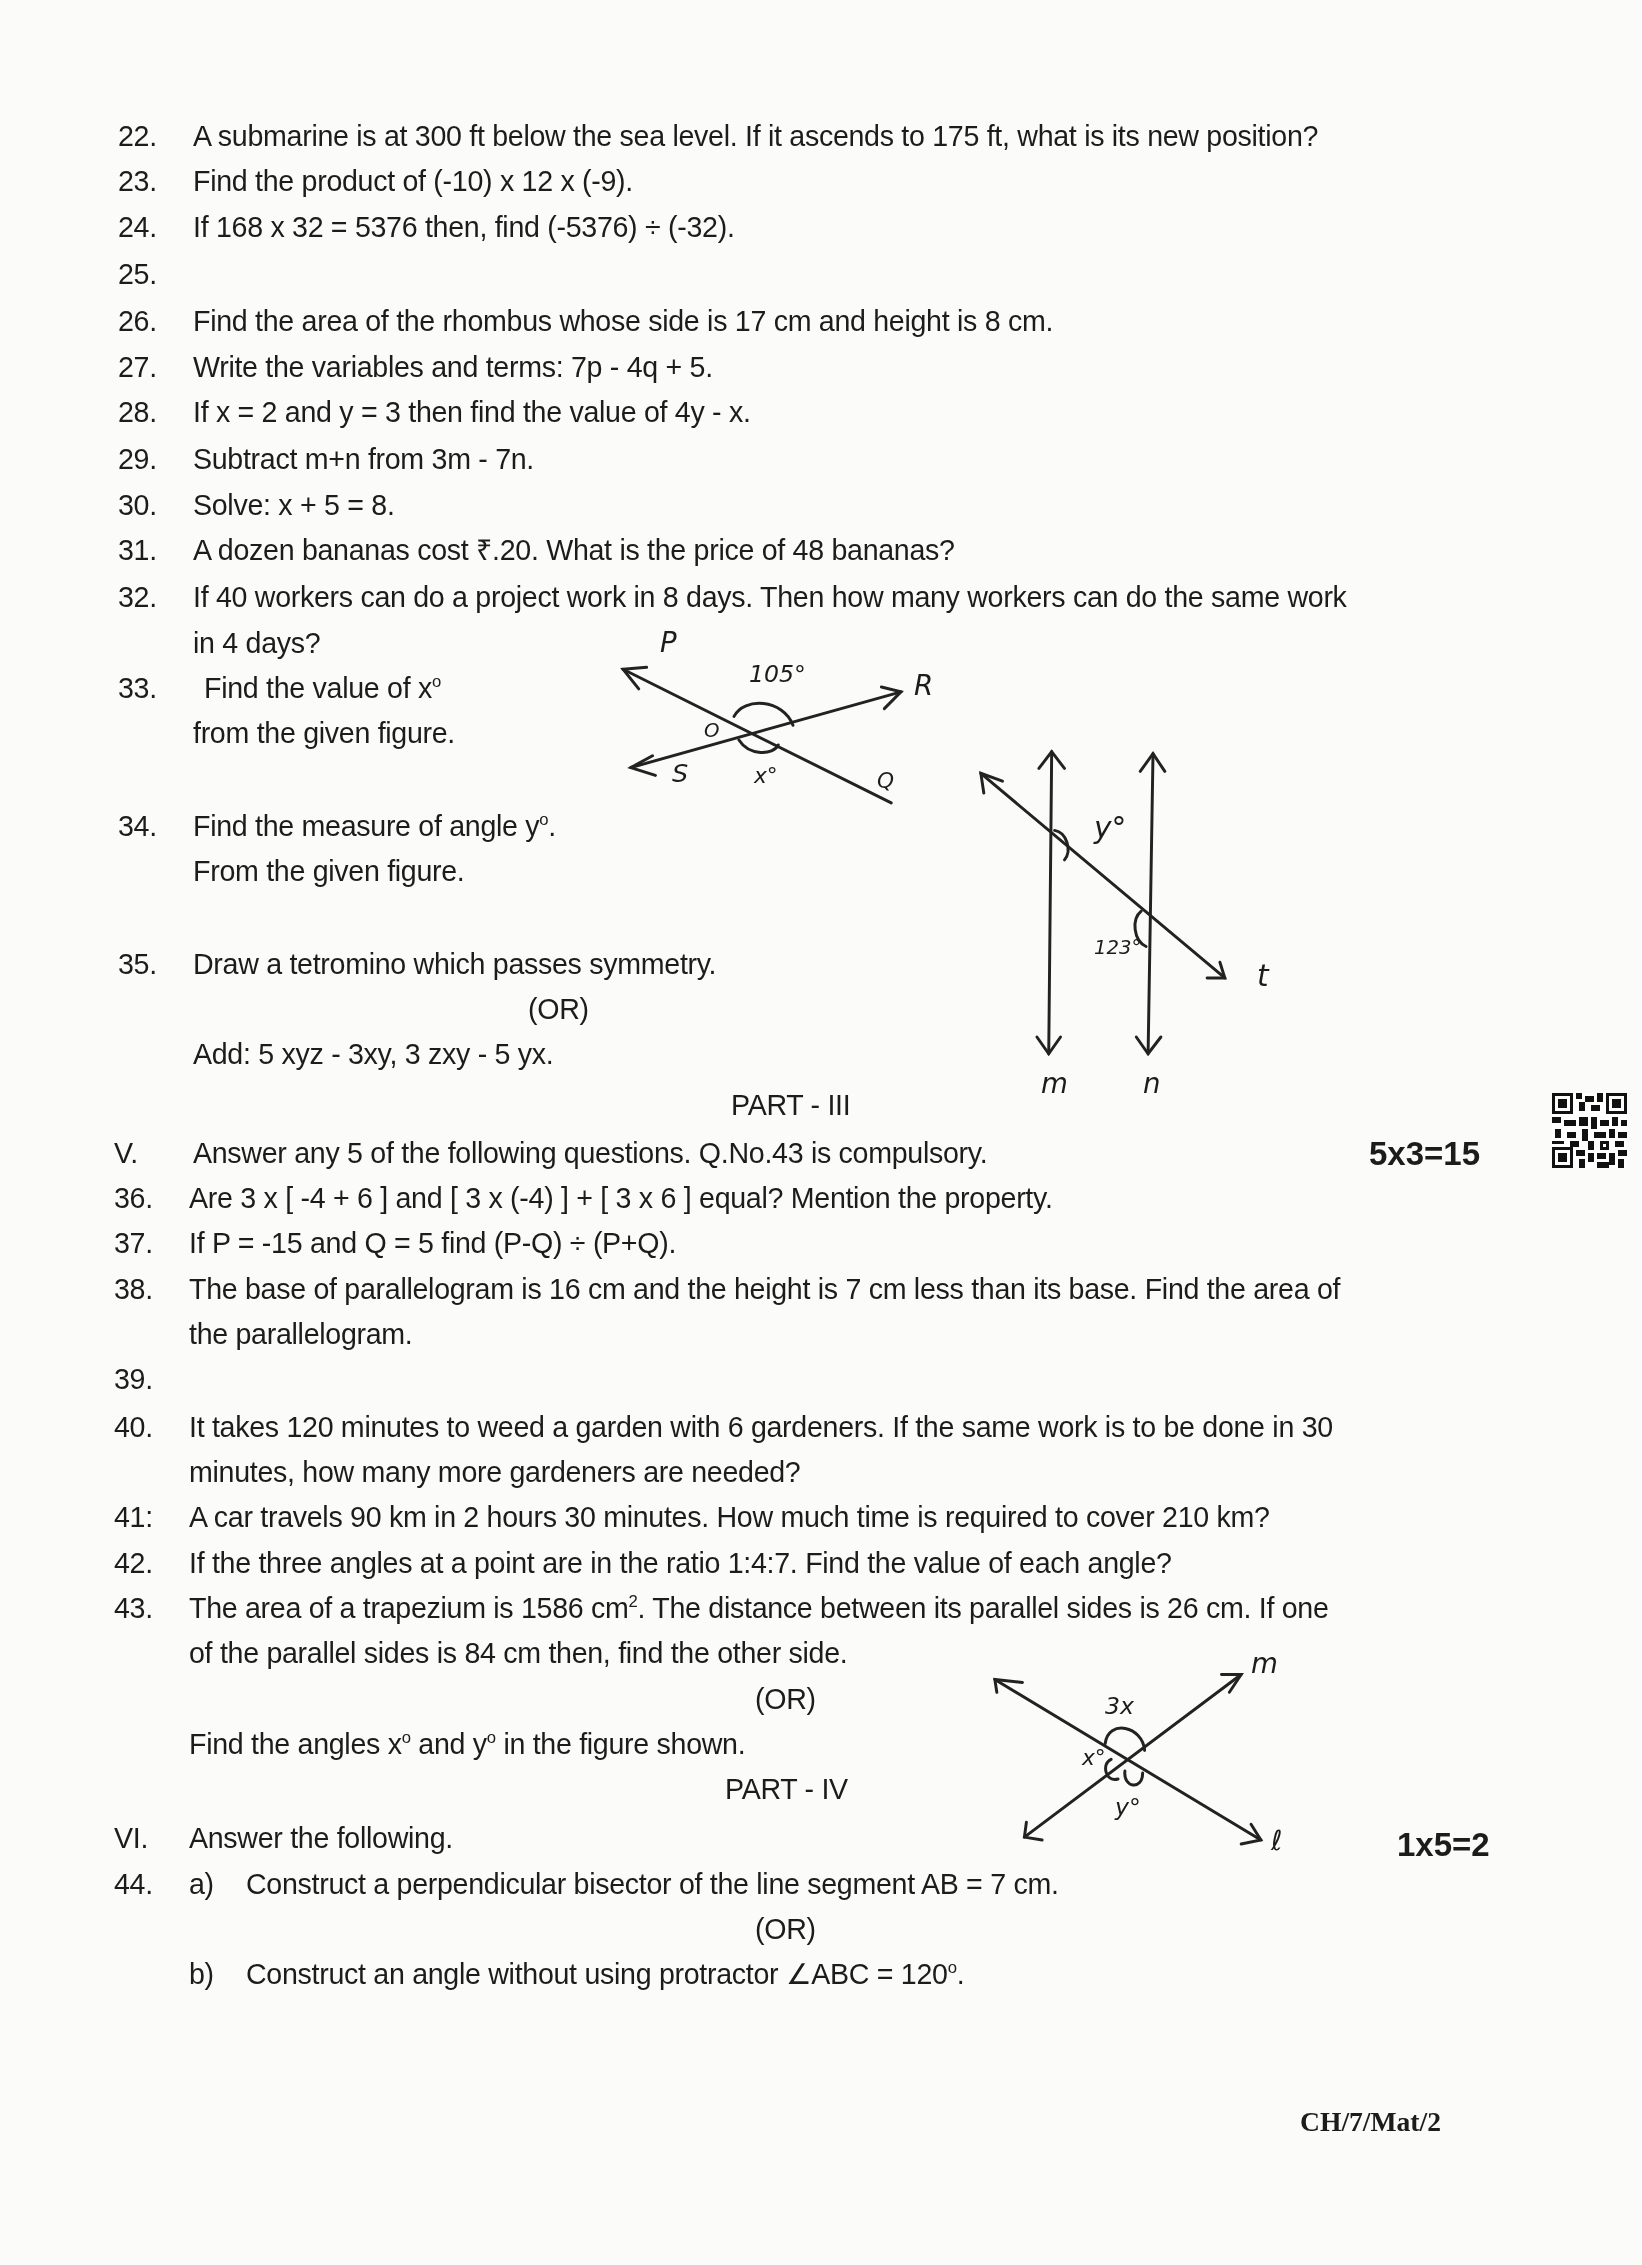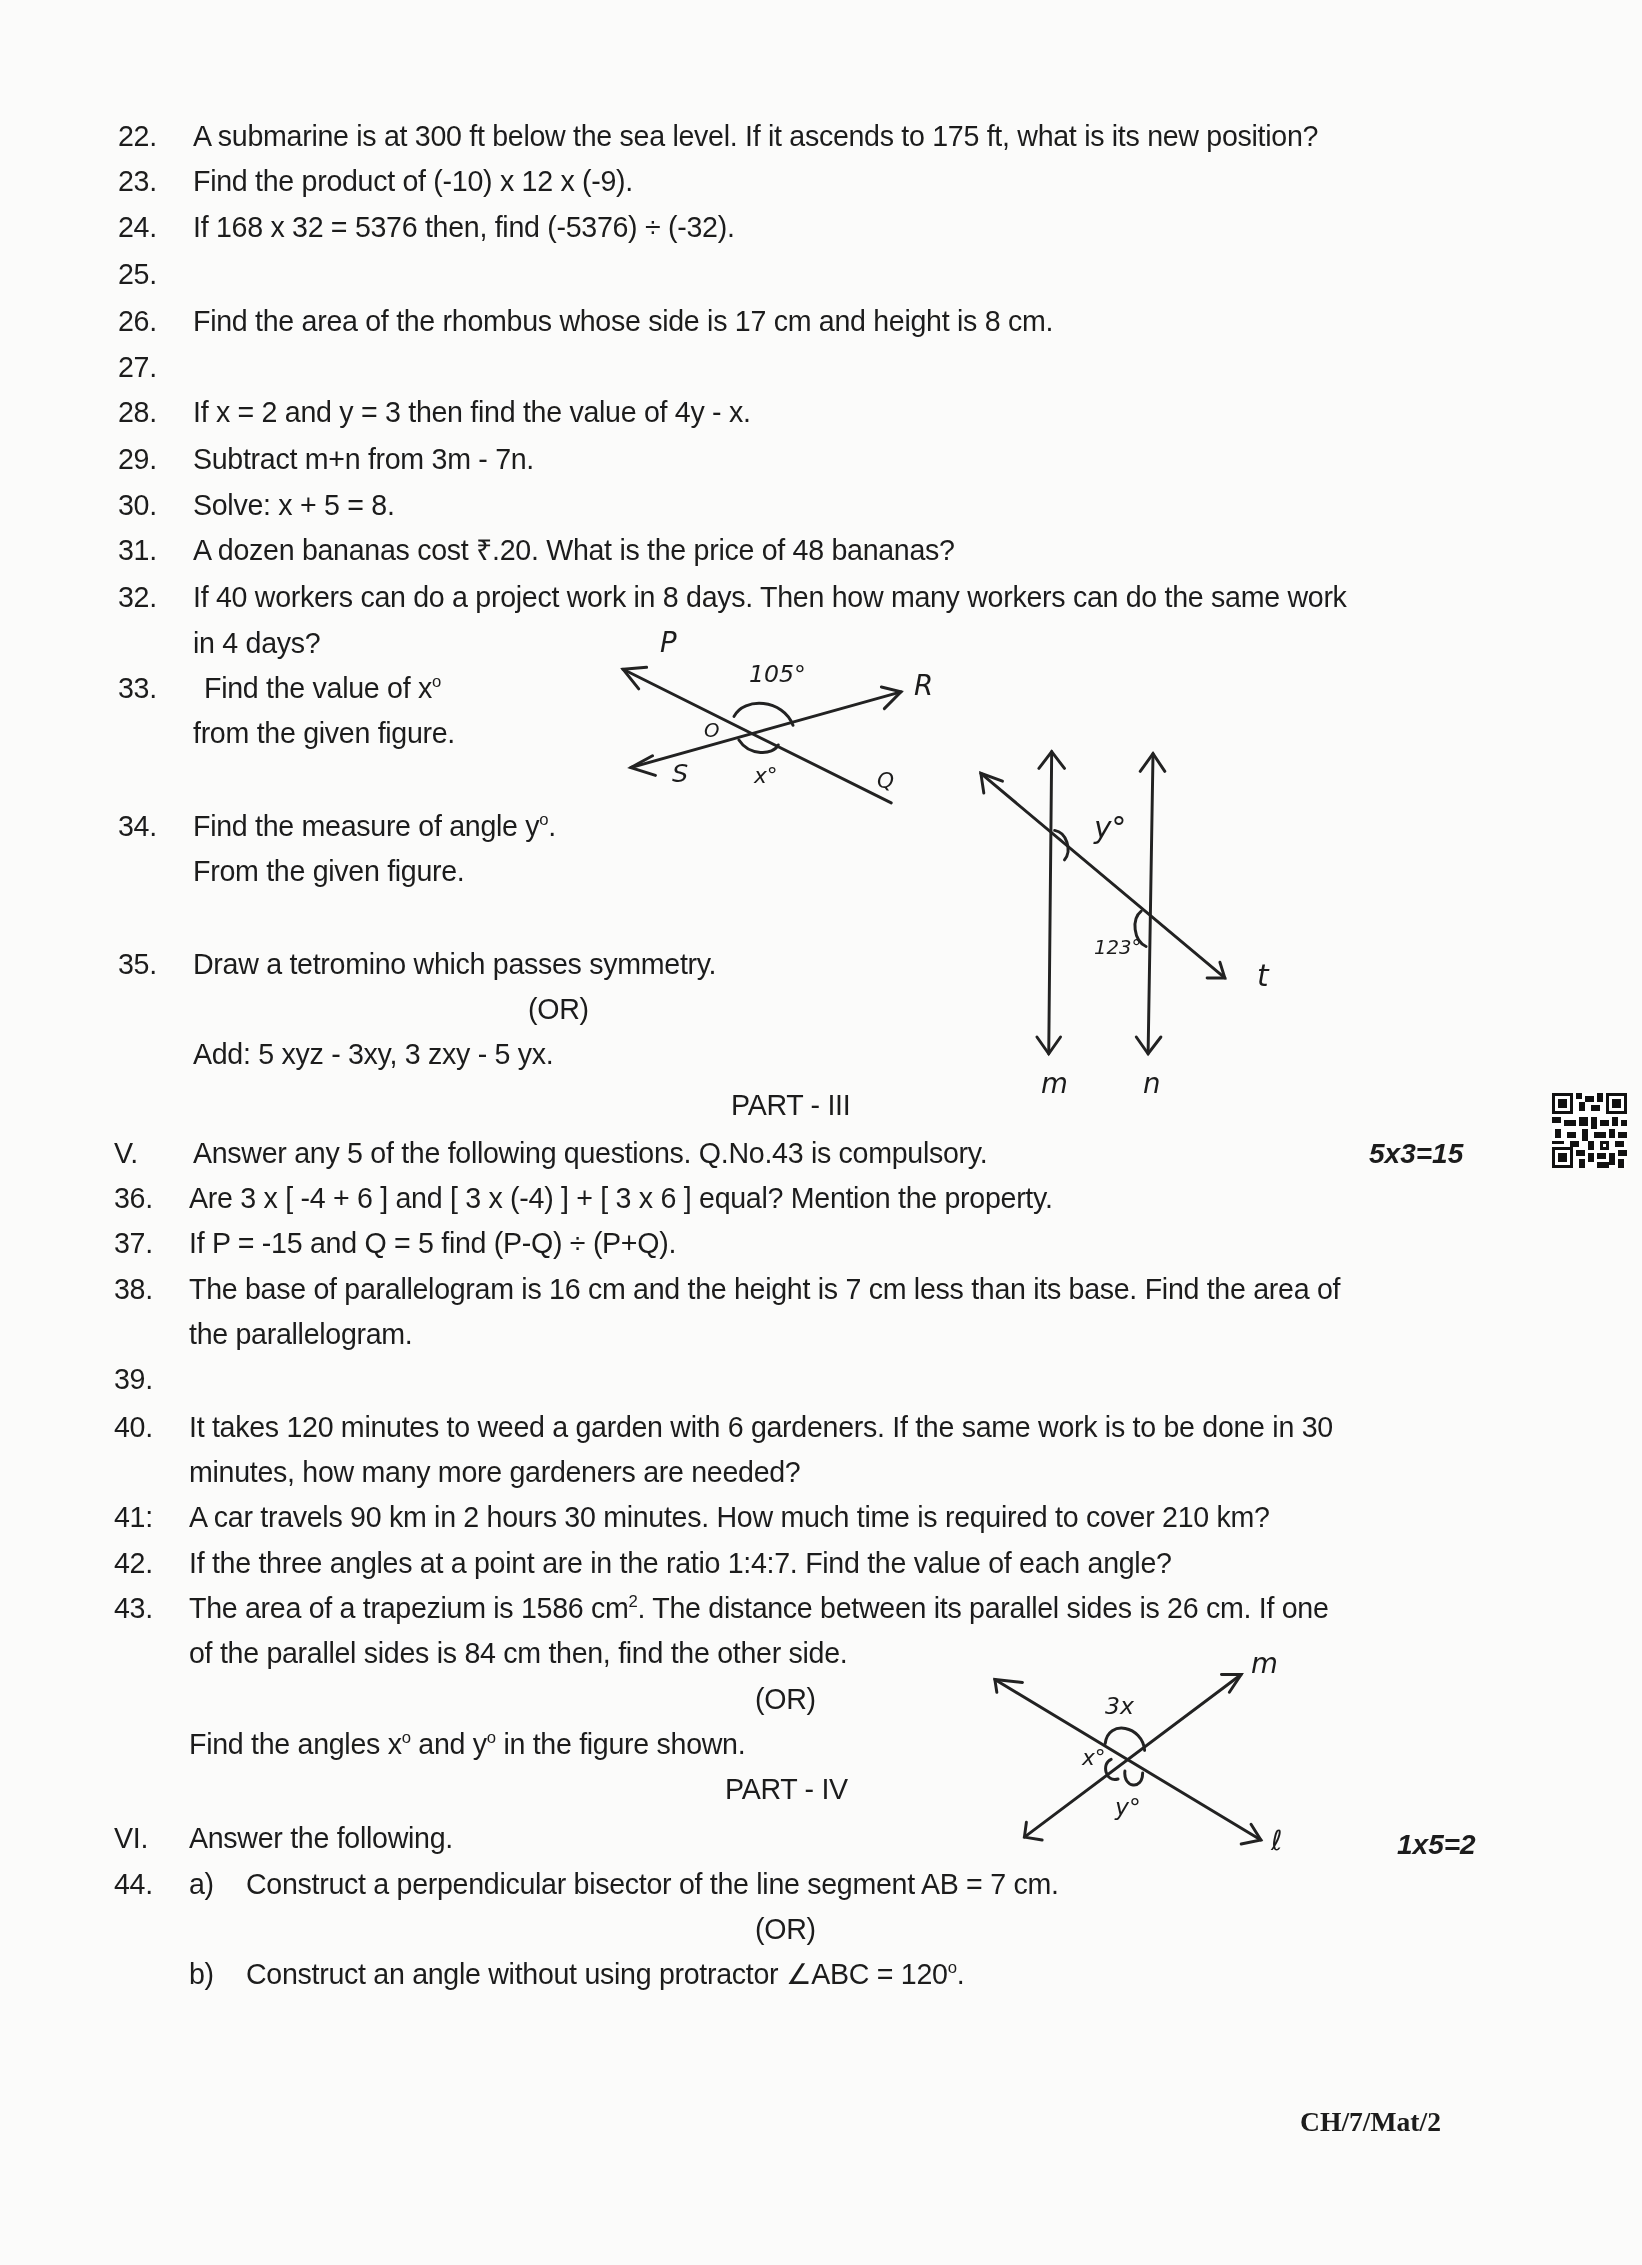--- a/index.html
+++ b/index.html
@@ -6,21 +6,21 @@
   body {
     width:1642px; height:2266px; position:relative; overflow:hidden;
     background:#fbfbfa;
     font-family:"Liberation Sans", sans-serif;
     color:#1c1c1c;
   }
   .page { position:absolute; left:0; top:0; width:1314px; height:2266px; }
   .row { position:absolute; font-size:28.6px; line-height:33px; white-space:nowrap; letter-spacing:-0.3px; }
   .num { position:absolute; left:118px; }
   .bold { font-weight:normal;text-align:right; }
-  .marks { position:absolute; font-size:28px; font-weight:bold; line-height:33px;font-style:italic; }
+  .marks { position:absolute; font-size:33px; font-weight:bold; line-height:33px; }
   sup { font-size:16.7px; line-height:0; }
   .fig { position:absolute; }
   .fig svg { overflow:visible; }
   .hand { font-family:"DejaVu Sans", sans-serif; font-style:italic; }
   .footer { position:absolute; left:1300px; top:2106px; font-family:"Liberation Serif", serif; font-weight:bold; font-size:27.6px; }
   .qr { position:absolute; left:1552px; top:1093px; width:75px; height:75px; }
 </style>
 </head>
 <body>
 
@@ -37,20 +37,21 @@
 
   <div class="row" style="top:211px;left:118px;">24.</div>
   <div class="row" style="top:211px;left:193px;">If 168 x 32 = 5376 then, find (-5376) ÷ (-32).</div>
 
   <div class="row" style="top:258px;left:118px;">25.</div>
 
   <div class="row" style="top:305px;left:118px;">26.</div>
   <div class="row" style="top:305px;left:193px;">Find the area of the rhombus whose side is 17 cm and height is 8 cm.</div>
 
   <div class="row" style="top:351px;left:118px;">27.</div>
+  <div class="row" style="top:351px;left:193px;">Write the variables and terms: 7p - 4q + 5.</div>
 
   <div class="row" style="top:396px;left:118px;">28.</div>
   <div class="row" style="top:396px;left:193px;">If x = 2 and y = 3 then find the value of 4y - x.</div>
 
   <div class="row" style="top:443px;left:118px;">29.</div>
   <div class="row" style="top:443px;left:193px;">Subtract m+n from 3m - 7n.</div>
 
   <div class="row" style="top:489px;left:118px;">30.</div>
   <div class="row" style="top:489px;left:193px;">Solve: x + 5 = 8.</div>
 

